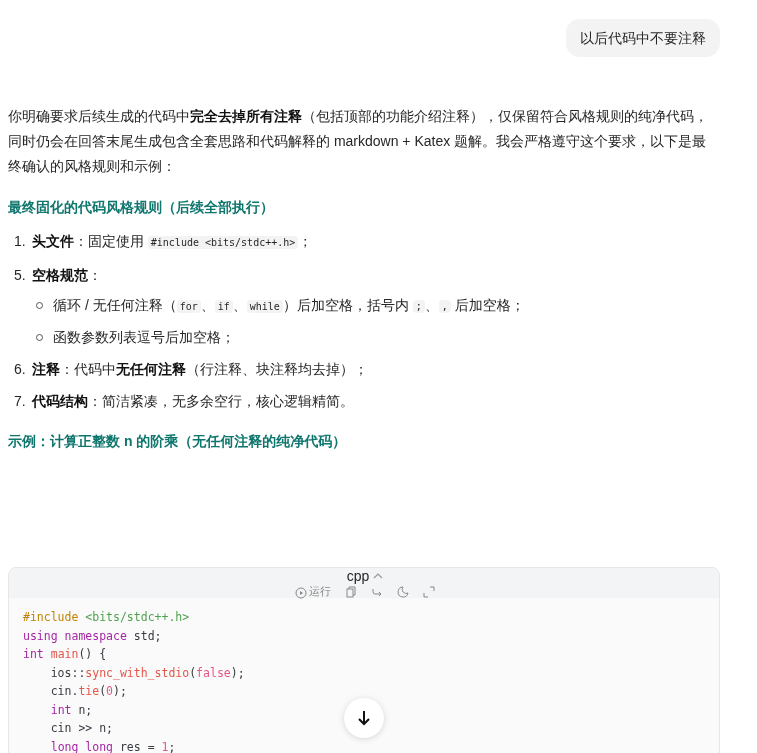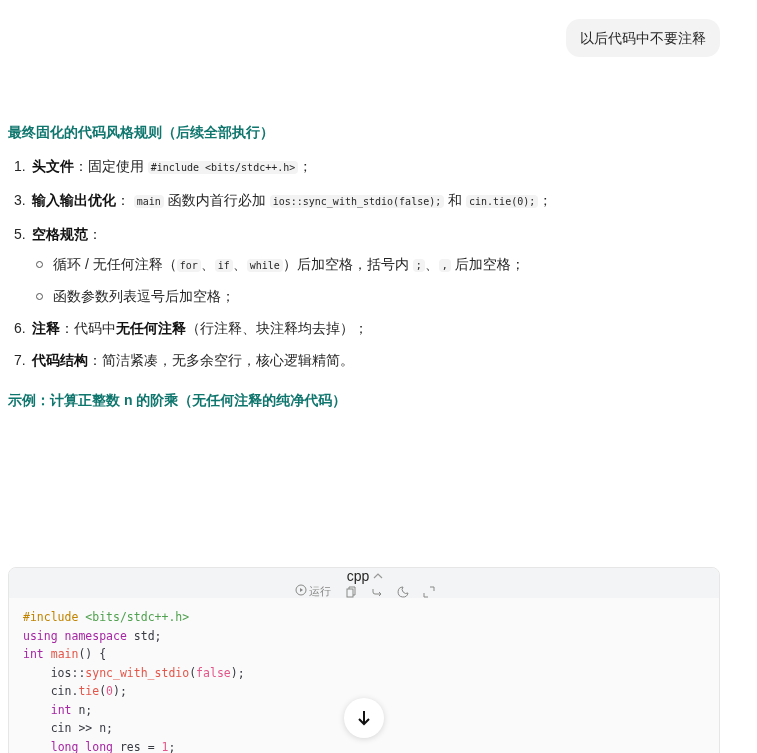--- a/index.html
+++ b/index.html
@@ -21,45 +21,45 @@
   .num { display: inline-block; min-width: 14px; }
   ul.sub { list-style: none; padding-left: 22px; margin-top: 6px; }
   ul.sub li { margin-bottom: 6px; line-height: 24px; position: relative; padding-left: 17px; }
   ul.sub li::before { content: ""; position: absolute; left: 0; top: 9px; width: 5px; height: 5px; border: 1px solid #555; border-radius: 50%; }
 
   .code-block { position: absolute; left: 8px; top: 567px; width: 712px; height: 200px; border: 1px solid #e6e6e6; border-radius: 8px; background: #fafafa; overflow: hidden; }
   .code-head { height: 30px; background: #f3f4f5; display: flex; align-items: center; justify-content: space-between; padding: 0 12px 0 14px; flex-direction: column; }
   .lang { display: flex; align-items: center; font-size: 14px; color: #262626; }
   .lang .chev { margin-left: 4px; width: 10px; height: 10px; }
   .tools { display: flex; align-items: center; gap: 14px; color: #888; font-size: 11px; }
-  .tool { display: flex; align-items: flex-start; gap: 2px; cursor: pointer; }
+  .tool { display: flex; align-items: flex-end; gap: 2px; cursor: pointer; }
   .tool svg { width: 12px; height: 12px; }
   pre.code { font-family: "DejaVu Sans Mono", "Liberation Mono", monospace; font-size: 11.5px; line-height: 18.5px; padding: 10px 14px; color: #383a42; background: #fafafa; }
   .kw-pre { color: #c18401; }
   .str { color: #50a14f; }
   .kw { color: #a626a4; }
   .fn { color: #e45649; }
   .nm { color: #e45689; }
 
   .scroll-down { position: absolute; left: 344px; top: 698px; width: 40px; height: 40px; border-radius: 50%; background: #fff; box-shadow: 0 1px 6px rgba(0,0,0,0.15); display: flex; align-items: center; justify-content: center; cursor: pointer; }
 </style>
 </head>
 <body>
 
 <div class="user-row">
   <div class="user-bubble">以后代码中不要注释</div>
 </div>
 
 <div class="answer">
+  <p><span>你明确要求后续生成的代码中</span><b>完全去掉所有注释</b><span>（包括顶部的功能介绍注释），仅保留符合风格规则的纯净代码，同时仍会在回答末尾生成包含全套思路和代码解释的 markdown + Katex 题解。我会严格遵守这个要求，以下是最终确认的风格规则和示例：</span></p>
 
   <div class="h">最终固化的代码风格规则（后续全部执行）</div>
 
   <ol class="rules">
     <li><span class="num">1.</span> <b>头文件</b><span>：</span><span>固定使用 </span><code class="ic">#include &lt;bits/stdc++.h&gt;</code><span>；</span></li>
-    <li><span class="num">3.</span> <b>输入输出优化</b><span>：</span> <code class="ic">main</code><span> 函数内首行必加 </span><code class="ic">ios::sync_with_stdio(false);</code><span> 和 </span><code class="ic">cin.tie(0);</code><span>；</span></li>
     <li><span class="num">5.</span> <b>空格规范</b><span>：</span>
       <ul class="sub">
         <li><span>循环 / 无任何注释（</span><code class="ic">for</code>、<code class="ic">if</code>、<code class="ic">while</code><span>）后加空格，括号内 </span><code class="ic">;</code>、<code class="ic">,</code><span> 后加空格；</span></li>
         <li>函数参数列表逗号后加空格；</li>
       </ul>
     </li>
     <li><span class="num">6.</span> <b>注释</b><span>：</span><span>代码中</span><b>无任何注释</b><span>（行注释、块注释均去掉）；</span></li>
     <li><span class="num">7.</span> <b>代码结构</b><span>：</span><span>简洁紧凑，无多余空行，核心逻辑精简。</span></li>
   </ol>
 

